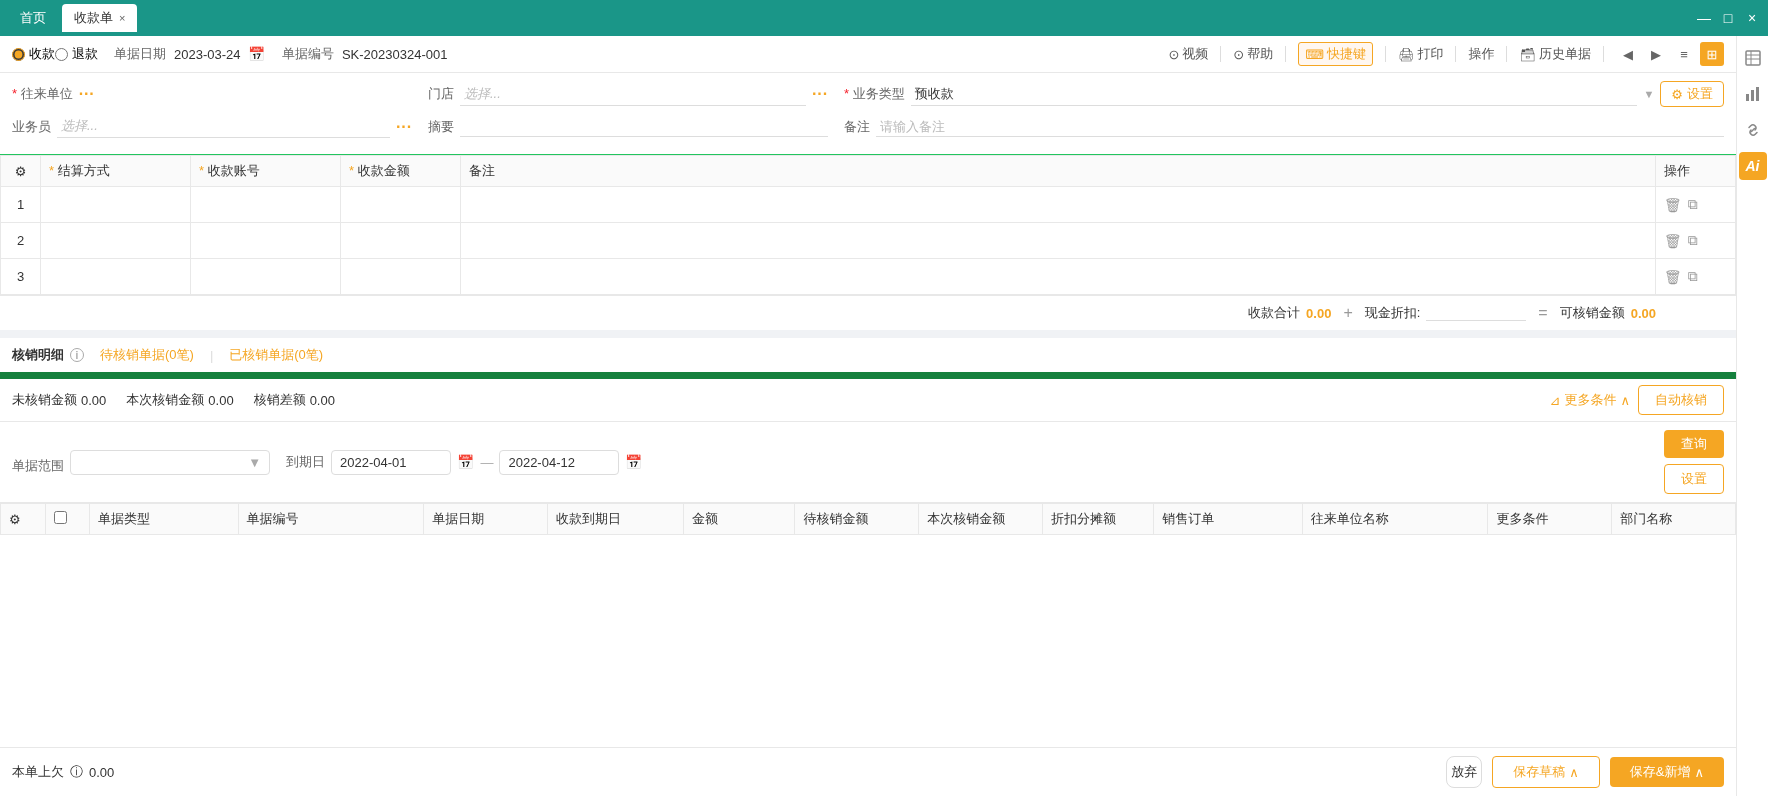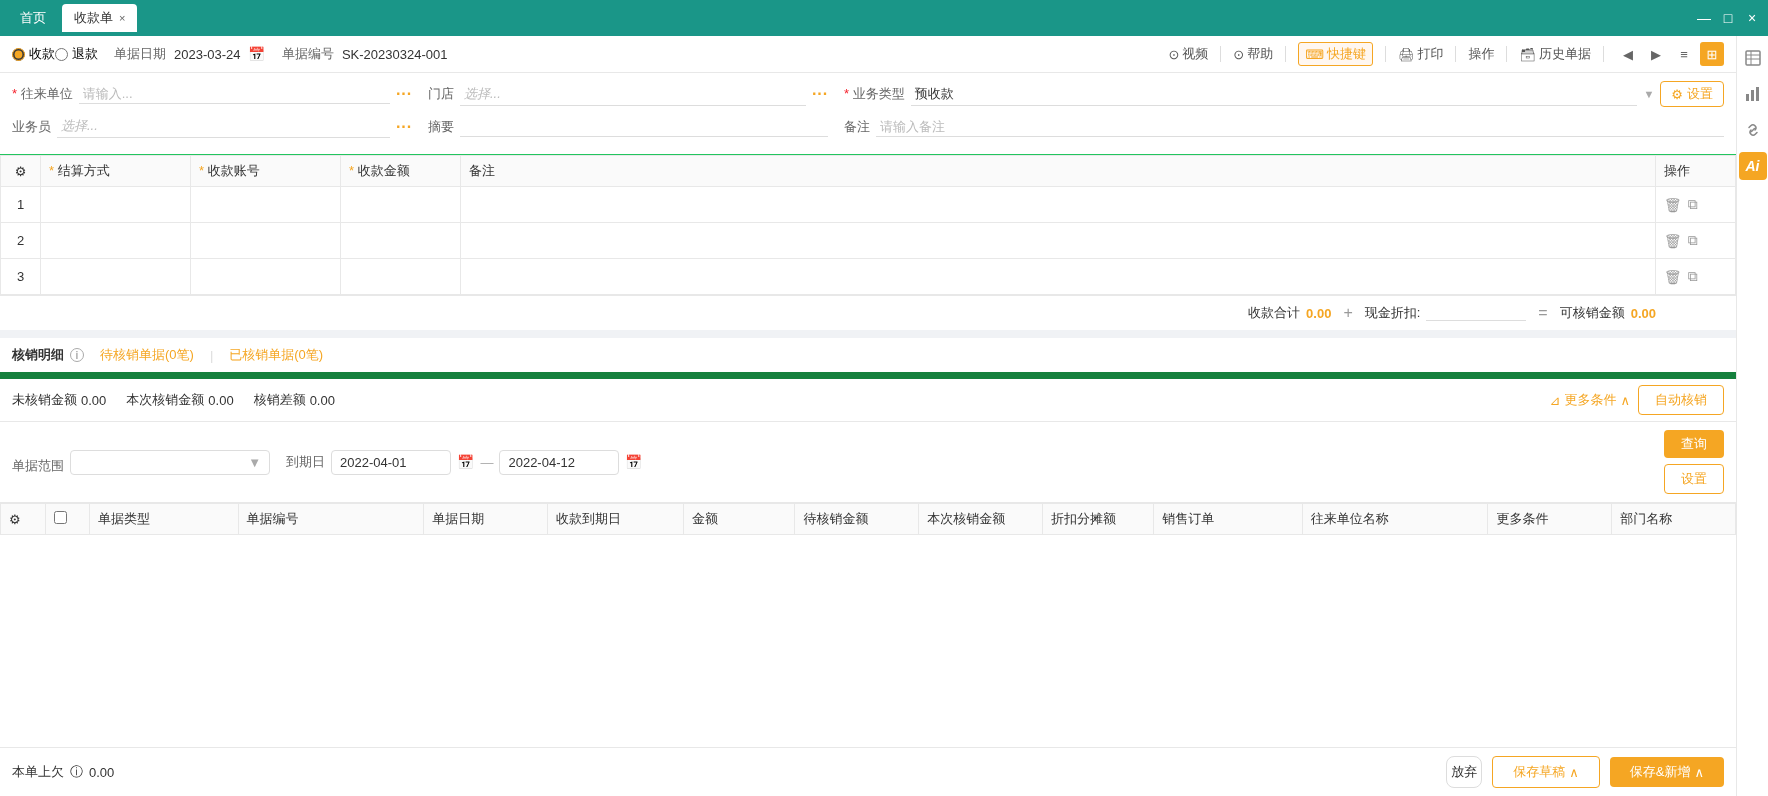--- a/index.html
+++ b/index.html
@@ -650,21 +650,20 @@
         <span class="view-icon-btn">≡</span>
         <span class="view-icon-btn active">⊞</span>
       </div>
     </div>
   </div>
 
   <div class="form-area">
     <div class="form-row">
       <div class="form-field" style="max-width: 400px;">
         <span class="form-label required">往来单位</span>
-        <input class="form-input" type="text" placeholder="请输入..." style="">
         <span class="more-btn">···</span>
       </div>
       <div class="form-field" style="max-width: 400px;">
         <span class="form-label">门店</span>
         <span class="form-select-display placeholder-text">选择...</span>
         <span class="more-btn">···</span>
       </div>
       <div class="form-field">
         <span class="form-label required">业务类型</span>
         <span class="form-select-display">预收款</span>

